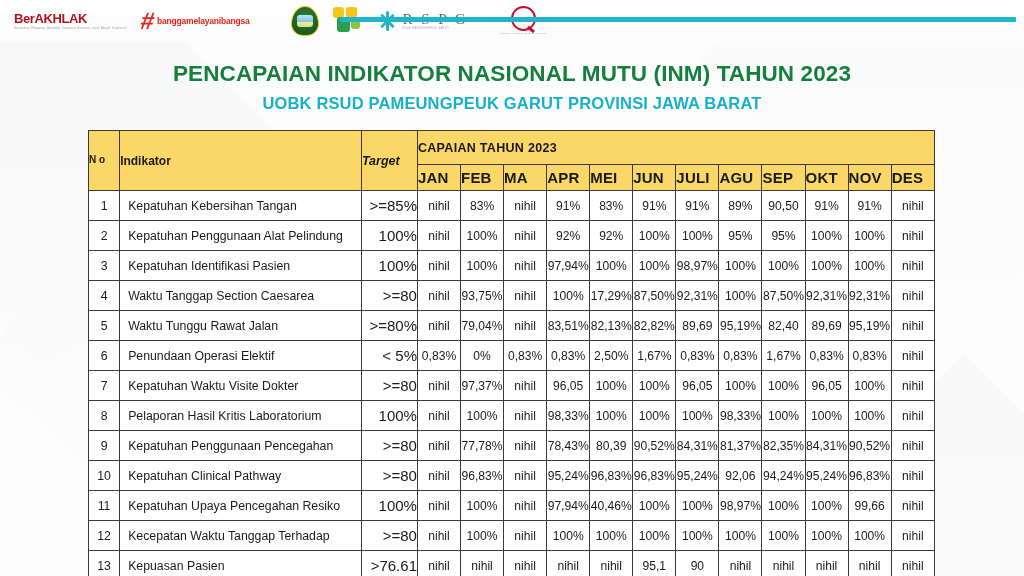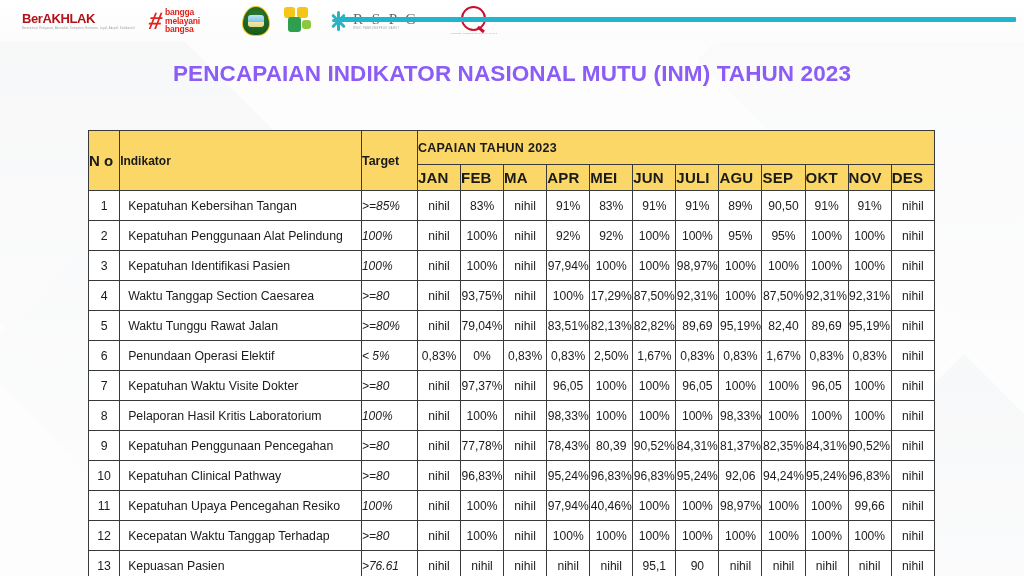--- a/index.html
+++ b/index.html
@@ -19,32 +19,32 @@
         background:linear-gradient(135deg,#f7f8f9 0%,#fdfdfd 100%);}
   .wm-c{width:420px;height:420px;right:-180px;top:-150px;transform:rotate(45deg);
         background:linear-gradient(135deg,#f6f7f8 0%,#fdfdfe 100%);}
   .wm-d{width:300px;height:300px;right:-90px;bottom:-140px;transform:rotate(45deg);
         background:linear-gradient(135deg,#f6f7f8 0%,#fdfdfe 100%);}
 
   
   #topbar{position:absolute;left:0;top:0;width:1024px;height:42px;z-index:5;
           background:linear-gradient(180deg,#ffffff 0%,#fcfcfd 100%);
           display:flex;align-items:center;}
-  .logos{display:flex;align-items:center;gap:14px;padding-left:22px;}
+  .logos{display:flex;align-items:center;gap:14px;padding-left:14px;}
   .logo{display:flex;align-items:center;height:30px;}
 
   .berakhlak{display:flex;flex-direction:column;align-items:flex-start;line-height:1;}
   .berakhlak .big{font-size:13px;font-weight:bold;color:#b4121b;letter-spacing:-.4px;
                   font-family:"Liberation Sans",sans-serif;position:relative;}
   .berakhlak .sub{font-size:2.6px;color:#9a9a9a;margin-top:3px;letter-spacing:.2px;white-space:nowrap;}
 
   .bangga{display:flex;align-items:center;gap:3px;}
   .bangga .hash{font-size:24px;font-weight:bold;color:#e2231a;line-height:.9;
                 transform:skewX(-10deg);}
-  .bangga .words{display:flex;flex-direction:column;line-height:1.02;}
+  .bangga .words{display:flex;flex-direction:row;line-height:1.02;}
   .bangga .words span{font-size:8.5px;font-weight:bold;color:#e2231a;letter-spacing:-.2px;}
 
   .logo-garuda{width:26px;height:28px;border-radius:50% 50% 45% 45%/60% 60% 40% 40%;
       background:radial-gradient(circle at 50% 35%,#2f7d32 0%,#1b5e20 70%,#144a18 100%);
       border:1.4px solid #f0c419;position:relative;}
   .logo-garuda:after{content:"";position:absolute;left:5px;top:8px;width:16px;height:12px;
       background:linear-gradient(180deg,#bfe3f5 0%,#7fc7e8 55%,#f2e9a8 56%,#e3d98e 100%);
       border-radius:3px;}
 
   .logo-cross{position:relative;width:30px;height:28px;}
@@ -69,41 +69,41 @@
   .q-mark{width:21px;height:21px;border:2.4px solid #c8102e;border-radius:50%;position:relative;}
   .q-mark:after{content:"";position:absolute;right:-1px;bottom:-2px;width:8px;height:2.6px;
                 background:#c8102e;transform:rotate(40deg);}
   .q-cap{font-size:2.4px;color:#9a9a9a;margin-top:1px;letter-spacing:.2px;}
 
   #teal-rule{position:absolute;left:340px;top:17px;width:676px;height:5px;
              background:#1fb6cd;border-radius:1px;z-index:6;}
 
   
   #title-block{position:absolute;top:60px;left:0;width:1024px;text-align:center;z-index:4;}
-  #main-title{font-size:22.5px;font-weight:bold;color:#8b5cf6;letter-spacing:.1px;
+  #main-title{font-size:22.5px;font-weight:bold;color:#15803d;letter-spacing:.1px;
               margin:0;line-height:1.25;}
   #sub-title{font-size:16.5px;font-weight:bold;color:#17b2c9;letter-spacing:.15px;
              margin:6px 0 0 0;line-height:1.2;}
 
   
   #table-wrap{position:absolute;left:88px;top:130px;width:847px;z-index:4;}
   table{border-collapse:collapse;table-layout:fixed;width:847px;
         background:#ffffff;}
   th,td{border:1px solid #3a3a3a;padding:0;overflow:hidden;white-space:nowrap;}
   thead th{background:#fad766;color:#1a1a1a;font-weight:bold;text-align:left;
            vertical-align:middle;}
-  th.h-no{font-size:15px;width:30px;line-height:1.05;}
+  th.h-no{font-size:10px;width:30px;line-height:1.05;}
   th.h-ind{font-size:12px;width:233px;}
-  th.h-tgt{font-size:12.5px;width:54px;}
+  th.h-tgt{font-size:12.5px;width:54px;font-style:italic;}
   th.h-cap{font-size:12.5px;height:33px;letter-spacing:.3px;}
   th.h-mon{font-size:15px;height:25px;letter-spacing:.2px;}
   tbody td{height:29px;font-size:12.3px;color:#1b1b1b;background:#fff;}
   td.c-no{text-align:center;width:30px;}
   td.c-ind{text-align:left;padding-left:8px;width:233px;font-size:12.3px;}
-  td.c-tgt{text-align:left;width:54px;font-size:12px;font-style:italic;}
+  td.c-tgt{text-align:right;width:54px;font-size:15px;}
   td.c-val{text-align:center;font-size:12.1px;}
   col.m{width:41.5px;}
 </style>
 </head>
 <body>
 
 <div id="bg-layer">
   <div class="wm wm-a"></div>
   <div class="wm wm-b"></div>
   <div class="wm wm-c"></div>
@@ -160,20 +160,21 @@
       <div class="q-mark"></div>
       <div class="q-cap">KOMITE AKREDITASI RUMAH SAKIT</div>
     </div>
 
   </div>
 </div>
 <div id="teal-rule"></div>
 
 <div id="title-block">
   <h1 id="main-title">PENCAPAIAN INDIKATOR NASIONAL MUTU (INM) TAHUN 2023</h1>
+  <h2 id="sub-title">UOBK RSUD PAMEUNGPEUK GARUT PROVINSI JAWA BARAT</h2>
 </div>
 
 <div id="table-wrap">
   <table>
     <colgroup>
       <col style="width:30px">
         <col style="width:233px">
         <col style="width:54px">
       <col class="m">
         <col class="m">

